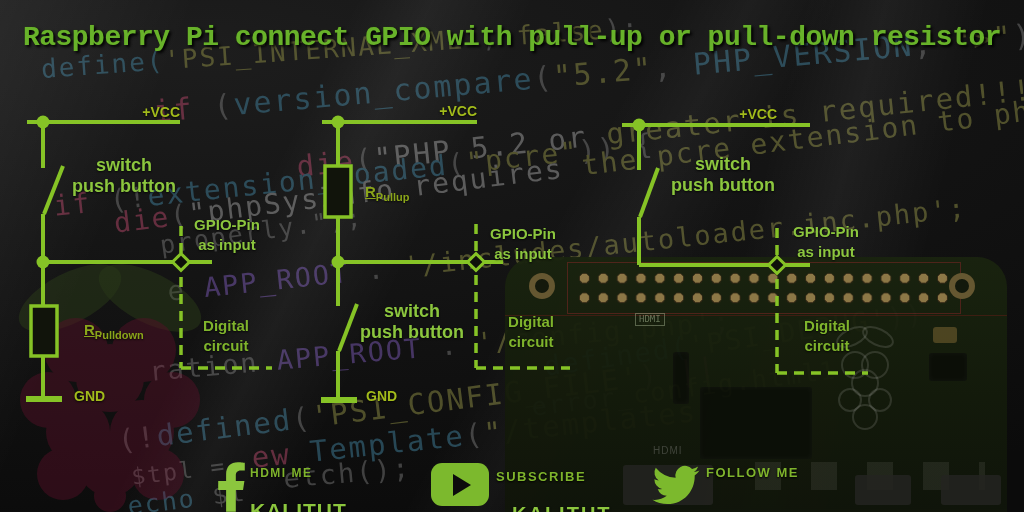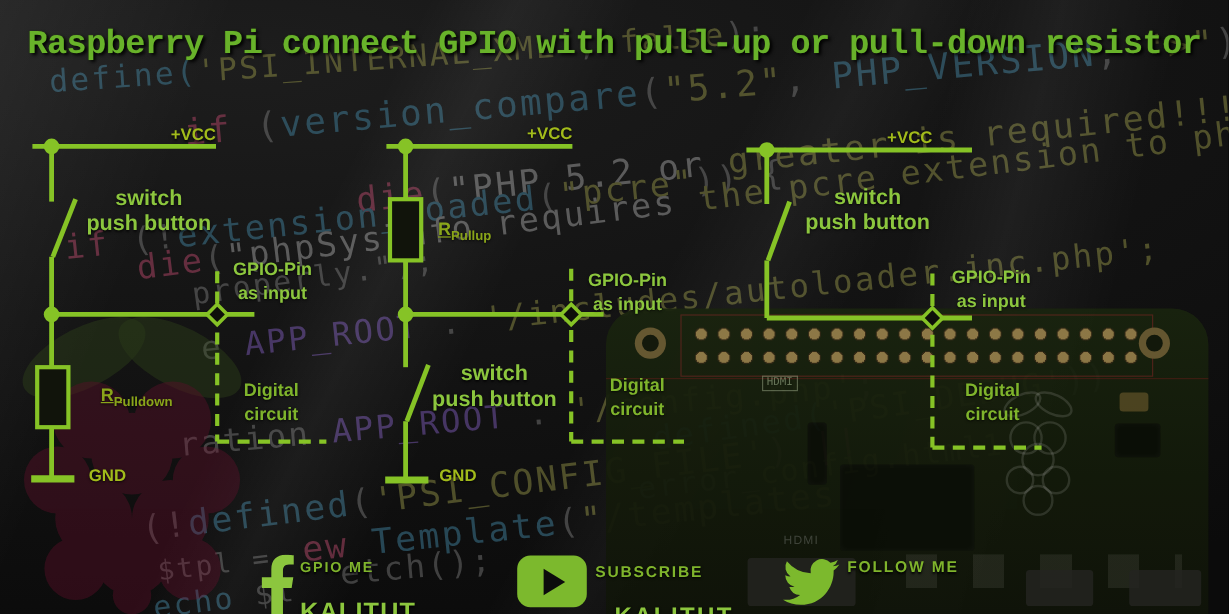--- a/index.html
+++ b/index.html
@@ -260,21 +260,21 @@
   </div>
   <div class="lbl digital-lbl" style="left:790px;top:316px;width:74px">
     <div>Digital</div>
     <div>circuit</div>
   </div>
 
   <svg class="fb-icon" width="31" height="50" viewBox="0 0 320 512" fill="#8cc63e">
     <path d="M279.14 288l14.22-92.66h-88.91v-60.13c0-25.35 12.42-50.06 52.24-50.06h40.42V6.26S260.43 0 225.36 0c-73.22 0-121.08 44.38-121.08 124.72v70.62H22.89V288h81.39v224h100.17V288z"></path>
   </svg>
   <div class="fb-text">
-    <div class="soc-top">GPIO ME</div>
+    <div class="soc-top">HDMI ME</div>
     <div class="soc-name">KALITUT</div>
   </div>
 
   <div class="yt-icon">
     <div class="yt-play"></div>
   </div>
   <div class="yt-text">
     <div class="soc-top">SUBSCRIBE</div>
     <div class="soc-name">KALITUT</div>
   </div>

